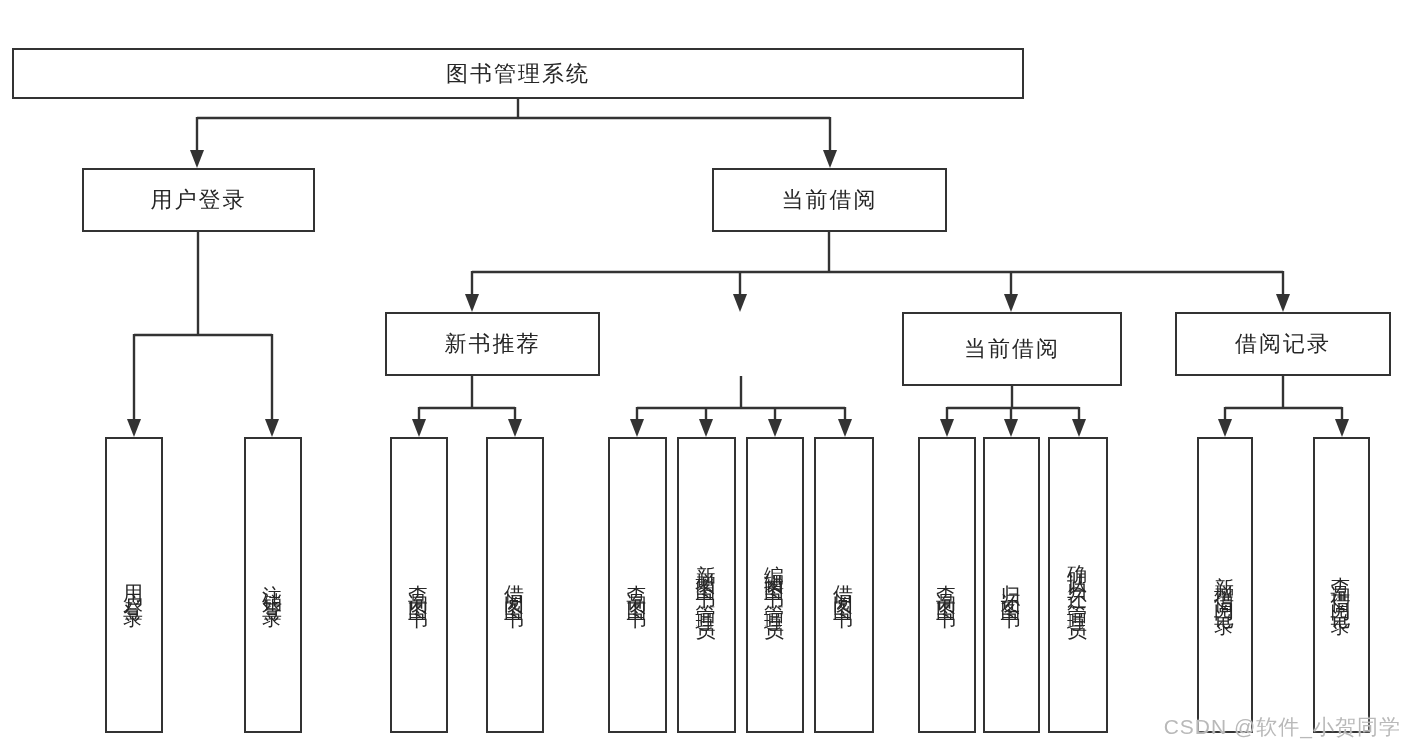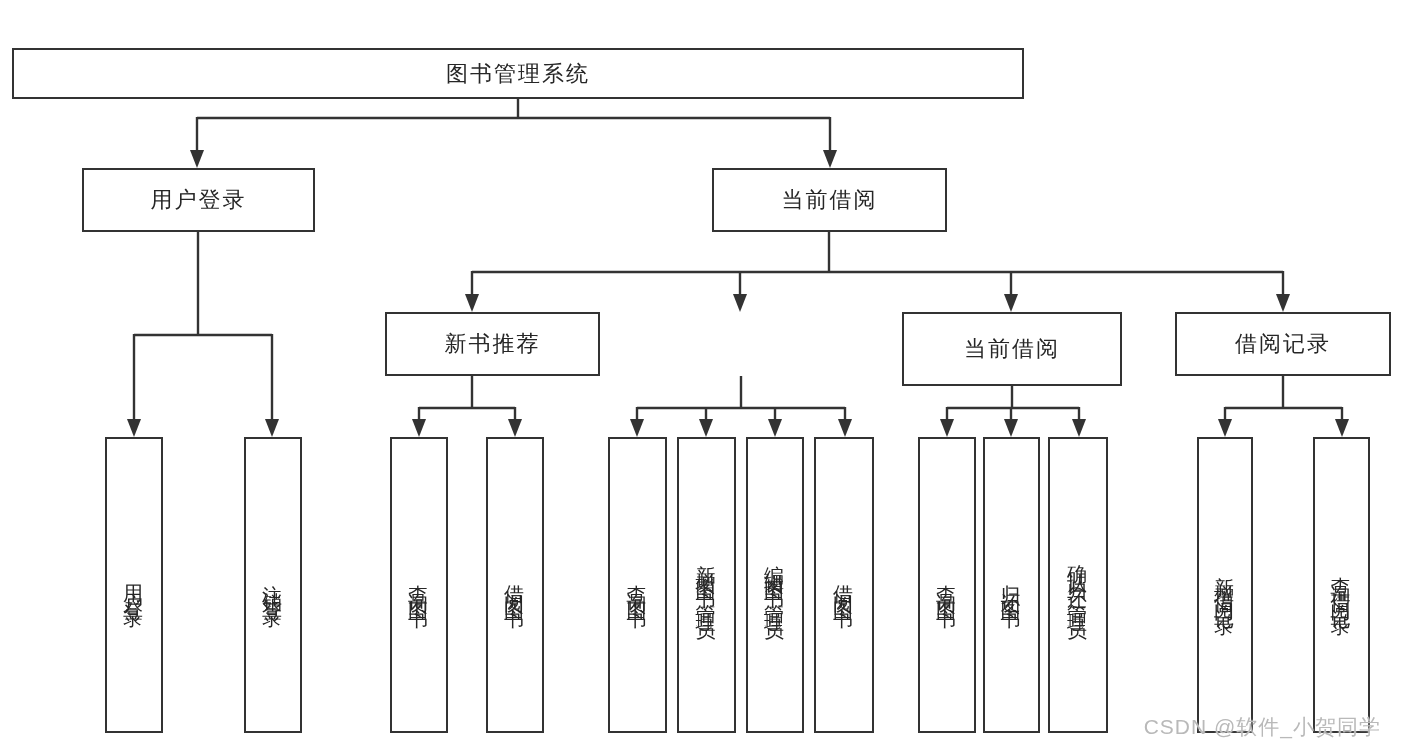--- a/index.html
+++ b/index.html
@@ -34,21 +34,21 @@
   .node.h{font-size:22px;letter-spacing:2px;}
   .node.v{
     writing-mode:vertical-rl;
     font-size:20px;
     letter-spacing:8px;
     text-align:center;
   }
   .node span{display:block;}
   #watermark{
     position:absolute;
-    right:24px;bottom:6px;
+    right:4px;bottom:6px;
     color:var(--watermark-color);
     font-size:21px;
     letter-spacing:1px;
     z-index:5;
     text-shadow:0 0 2px #ffffff;
   }
 </style>
 </head>
 <body>
 

